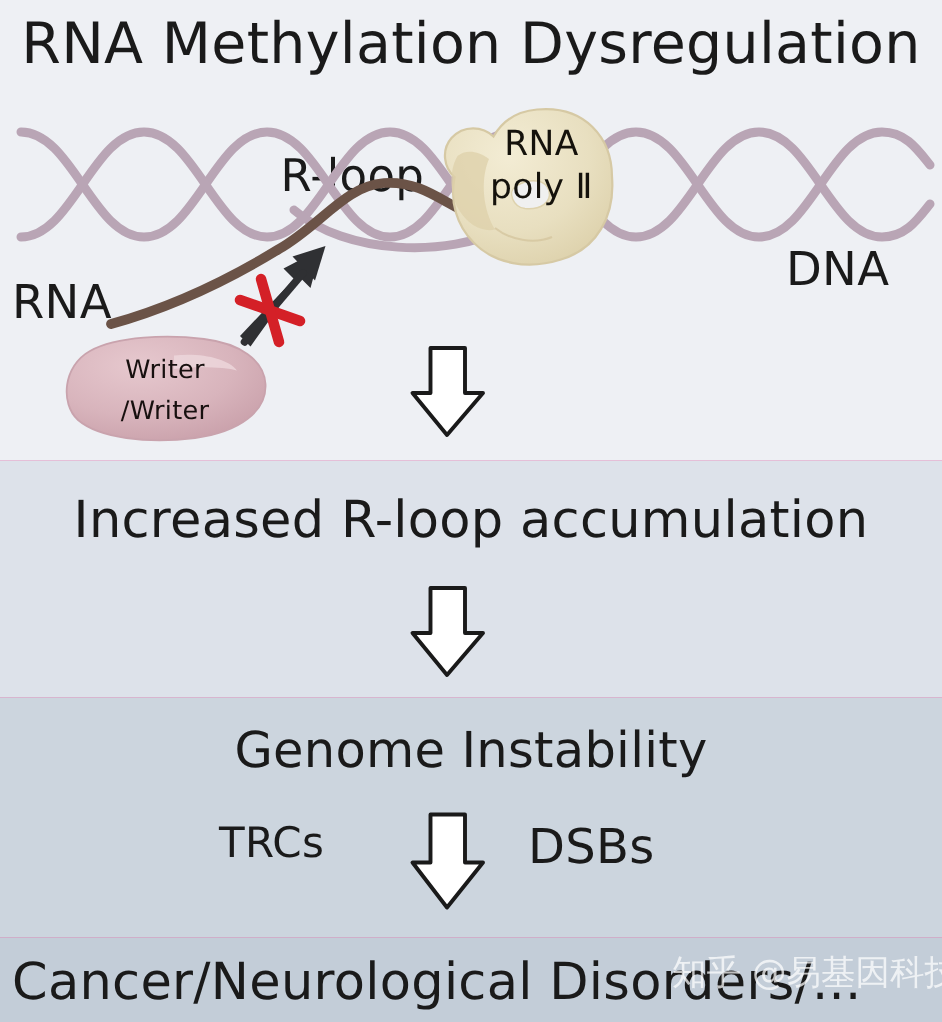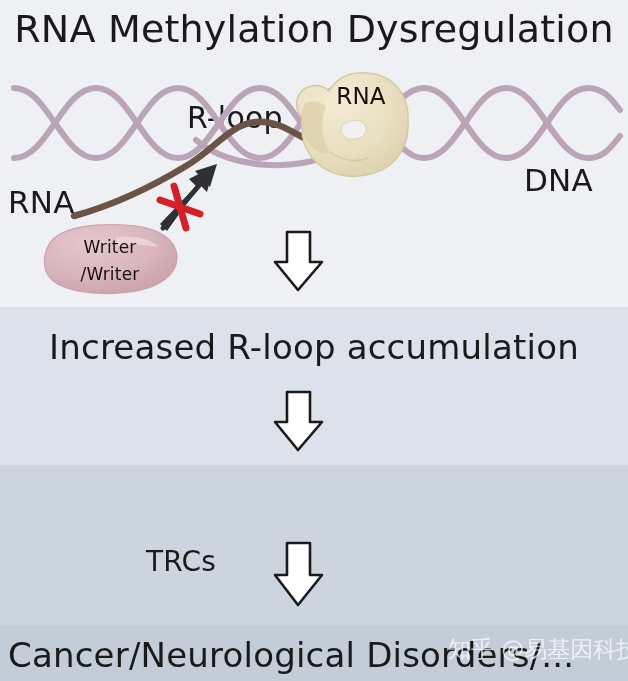--- a/index.html
+++ b/index.html
@@ -223,20 +223,21 @@
                C 160,229 176,240 177,256
                C 178,274 160,288 130,292
                C 98,296 66,292 52,280
                C 40,269 42,244 60,234 Z"></path>
       <path fill="#ecd6da" opacity="0.85" d="M 116,237 C 134,235 152,239 158,247 C 150,245 132,244 116,246 Z"></path>
     </g>
   </svg>
 
   <div class="hand" id="poly-text">
     <div>RNA</div>
+    <div>poly Ⅱ</div>
   </div>
   <div class="hand" id="writer-text">
     <div>Writer</div>
     <div>/Writer</div>
   </div>
 
   <svg class="layer" id="arrow-layer" viewBox="0 0 628 681">
     <g>
       <path fill="#2f3033" d="M 160,224 L 196,186 L 189,179 L 214,166 L 207,192 L 200,185 L 167,231 Z"></path>
       <path fill="#2f3033" stroke="#2f3033" stroke-width="5" stroke-linejoin="round" stroke-linecap="round" d="M 163,228 L 202,182"></path>
@@ -255,18 +256,20 @@
     <path fill="#ffffff" stroke="#1a1a1a" stroke-width="2.6" stroke-linejoin="round" d="M 287,392 L 310,392 L 310,422 L 322,422 L 298,450 L 275,422 L 287,422 Z"></path>
 
     <path fill="#ffffff" stroke="#1a1a1a" stroke-width="2.6" stroke-linejoin="round" d="M 287,543 L 310,543 L 310,575 L 322,575 L 298,605 L 275,575 L 287,575 Z"></path>
   </svg>
 
   <div class="hand" id="label-rloop">R-loop</div>
   <div class="hand" id="label-rna">RNA</div>
   <div class="hand" id="text-rloop-accum">Increased R-loop accumulation</div>
 
   <div class="hand" id="label-dna">DNA</div>
+  <div class="hand" id="text-genome">Genome Instability</div>
   <div class="hand" id="text-trcs">TRCs</div>
+  <div class="hand" id="text-dsbs">DSBs</div>
   <div class="hand" id="text-outcome">Cancer/Neurological Disorders/...</div>
 
   <div id="watermark">知乎 @易基因科技</div>
 
 </div>
 
 </body></html>

